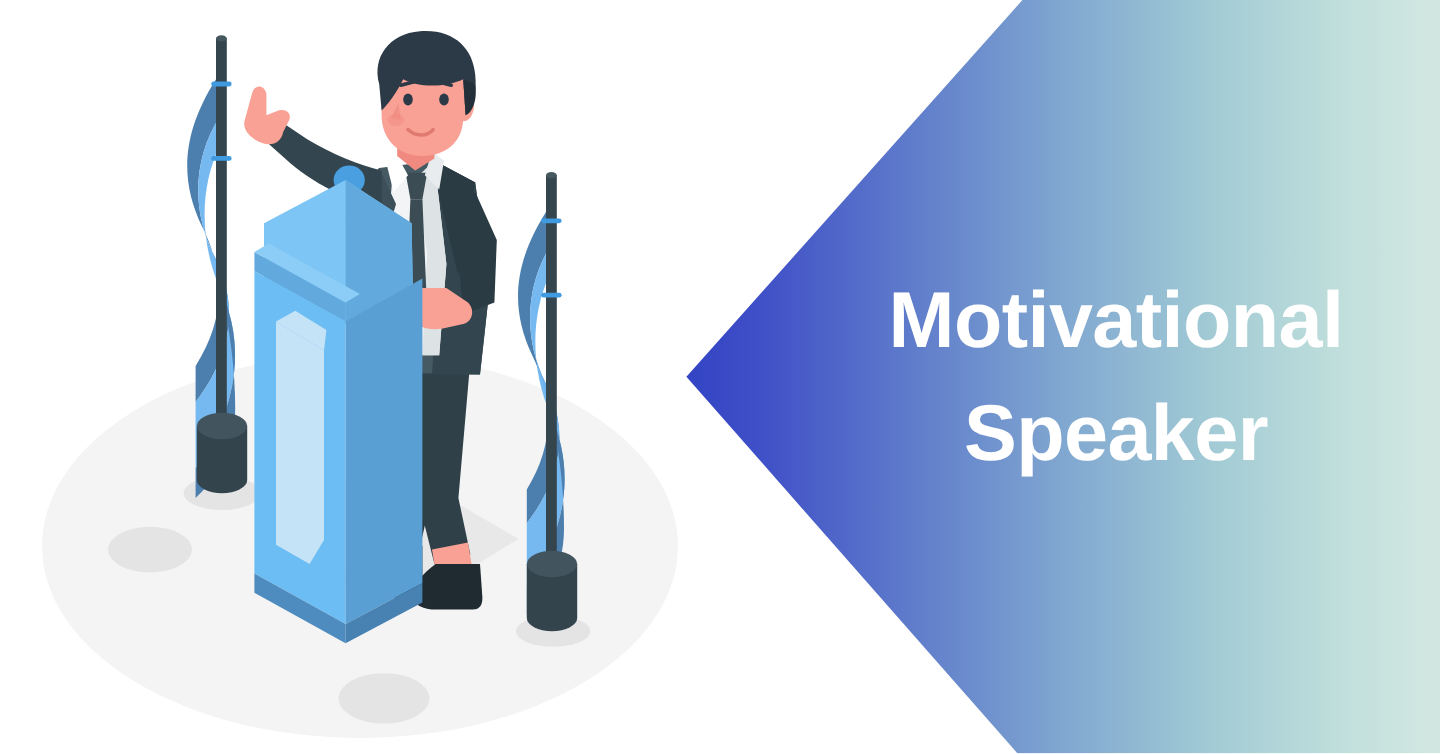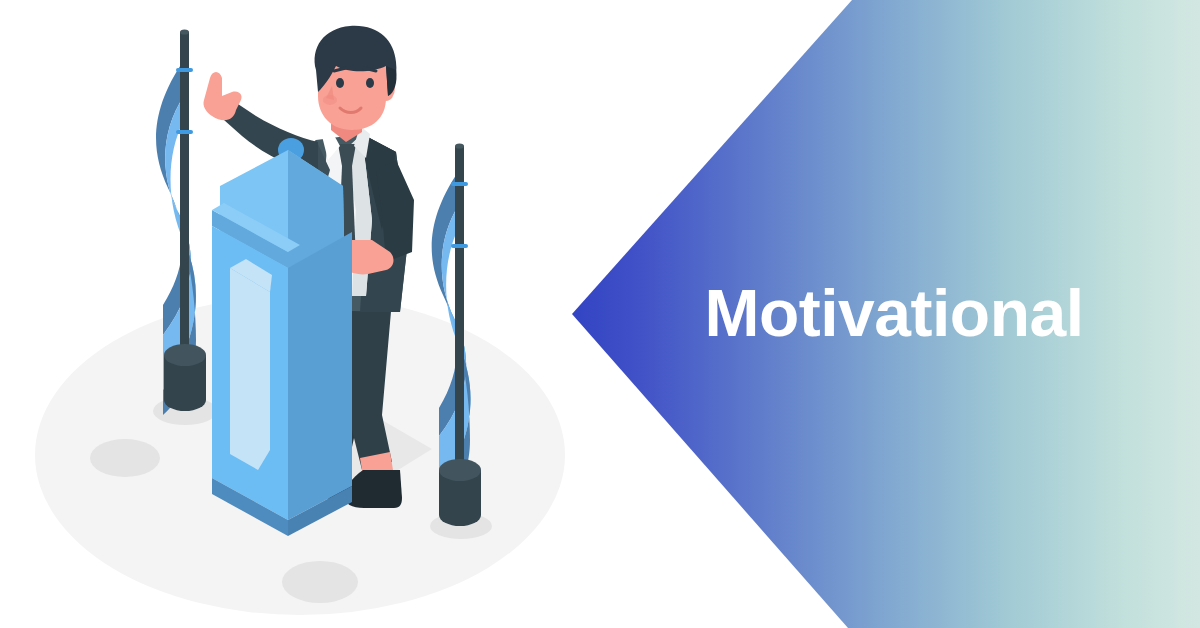--- a/index.html
+++ b/index.html
@@ -28,21 +28,21 @@
     position:absolute;
     left:0;top:0;
     width:1200px;height:628px;
     pointer-events:none;
   }
   .arrow-panel svg{display:block;width:1200px;height:628px;}
 
   
   .title-block{
     position:absolute;
-    left:624px;
+    left:660px;
     top:0;
     width:540px;
     height:628px;
     display:flex;
     flex-direction:column;
     align-items:center;
     justify-content:center;
     text-align:center;
   }
   .title-line{
@@ -223,15 +223,16 @@
           <stop offset="0.88" stop-color="#c2e0dc"></stop>
           <stop offset="1.00" stop-color="#d3e7e2"></stop>
         </linearGradient>
       </defs>
       <polygon points="852,0 1200,0 1200,628 848,628 572,314" fill="url(#panelGrad)"></polygon>
     </svg>
   </div>
 
   <div class="title-block">
     <div class="title-line">Motivational</div>
+    <div class="title-line">Speaker</div>
   </div>
 
 </div>
 
 </body></html>

